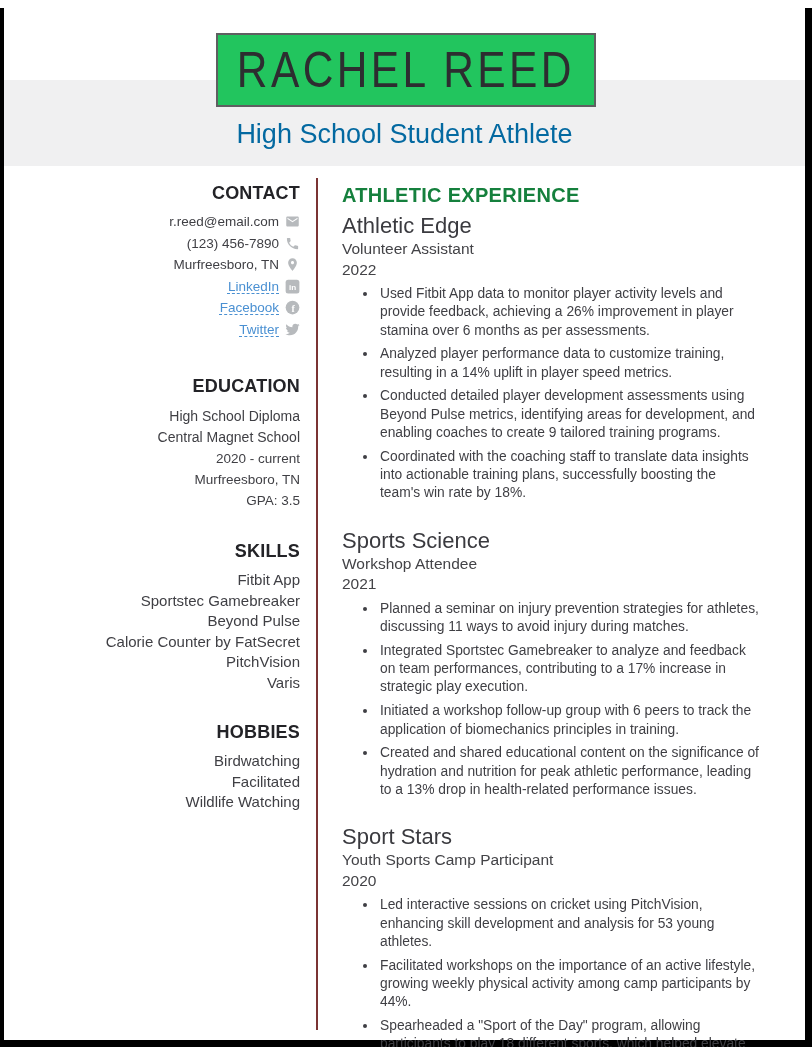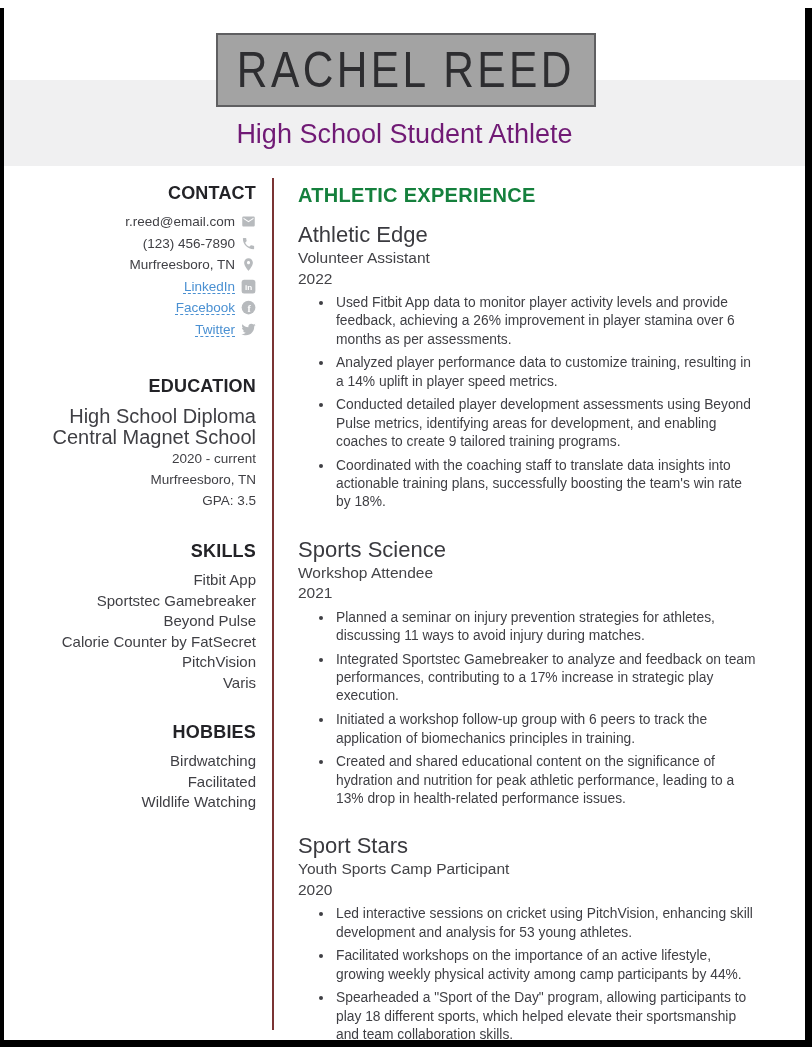--- a/index.html
+++ b/index.html
@@ -13,35 +13,35 @@
   }
   
   .frame-left  { position:absolute; left:0; top:8px;  bottom:7px; width:4px;  background:#000; }
   .frame-right { position:absolute; right:0; top:8px; bottom:7px; width:7px;  background:#000; }
   .frame-bottom{ position:absolute; left:0; right:0;  bottom:0;   height:7px; background:#000; }
 
   
   .band { position:absolute; top:80px; left:4px; right:7px; height:86px; background:#f0f0f1; }
   .name-box {
     position:absolute; top:33px; left:216px; width:380px; height:74px;
-    background:#a3a3a3; border:2px solid #5f5f61; z-index:2;
+    background:#22c55e; border:2px solid #5f5f61; z-index:2;
     display:flex; align-items:center; justify-content:center;
   }
   .name {
     font-size:50px; letter-spacing:4px; color:#2d2d30; white-space:nowrap;
     display:inline-block; transform:scaleX(0.85); transform-origin:center;
   }
   .subtitle {
     position:absolute; top:119px; left:4px; right:7px; z-index:2;
-    text-align:center; font-size:27px; color:#701a75;
+    text-align:center; font-size:27px; color:#0369a1;
   }
 
   
   .content { position:absolute; top:178px; left:4px; right:7px; height:852px; display:flex; }
-  .sidebar { width:268px; padding:0 16px 0 40px; text-align:right; flex-shrink:0; }
+  .sidebar { width:312px; padding:0 16px 0 40px; text-align:right; flex-shrink:0; }
   .main {
     flex:1; border-left:2px solid var(--accent-divider, #7b3434);
     padding:0 46px 0 24px; height:100%;
   }
 
   
   .side-h {
     font-size:18px; font-weight:bold; color:#232327; letter-spacing:0.2px;
     line-height:18px;
   }
@@ -55,30 +55,30 @@
     display:flex; justify-content:flex-end; align-items:center; gap:6px;
     font-size:13.5px; line-height:21.5px; color:#3f3f44;
   }
   .c-item .icon { display:inline-flex; width:15px; height:15px; flex-shrink:0; }
   .c-item .icon svg { width:15px; height:15px; fill:#b7babd; }
   a.c-link {
     color:var(--link, #4a90d2);
     text-decoration:underline dashed; text-decoration-thickness:1px; text-underline-offset:2px;
   }
   .edu-list { margin-top:11px; }
-  .edu-list li { font-size:20px; line-height:21px; }
+  .edu-list li { font-size:14px; line-height:21px; }
   .edu-list li.small { font-size:13.5px; }
   .skill-list, .hobby-list { margin-top:10px; }
   .skill-list li, .hobby-list li { font-size:15px; line-height:20.5px; }
 
   
   .main-h {
     margin-top:6px; font-size:20px; font-weight:bold; color:#15803d; letter-spacing:0.3px;
   }
-  .job { margin-top:14px; }
+  .job { margin-top:5px; }
   .job + .job { margin-top:24px; }
   .company { font-size:22px; font-weight:normal; color:#3a3a3f; line-height:27px; }
   .role, .year { font-size:15.5px; color:#434347; line-height:20.5px; }
   .bullets { margin-top:5px; padding-left:36px; }
   .bullets li {
     font-size:13.8px; line-height:18.3px; color:#3f3f44; margin-bottom:5.5px;
     padding-left:2px;
   }
 </style>
 </head>

